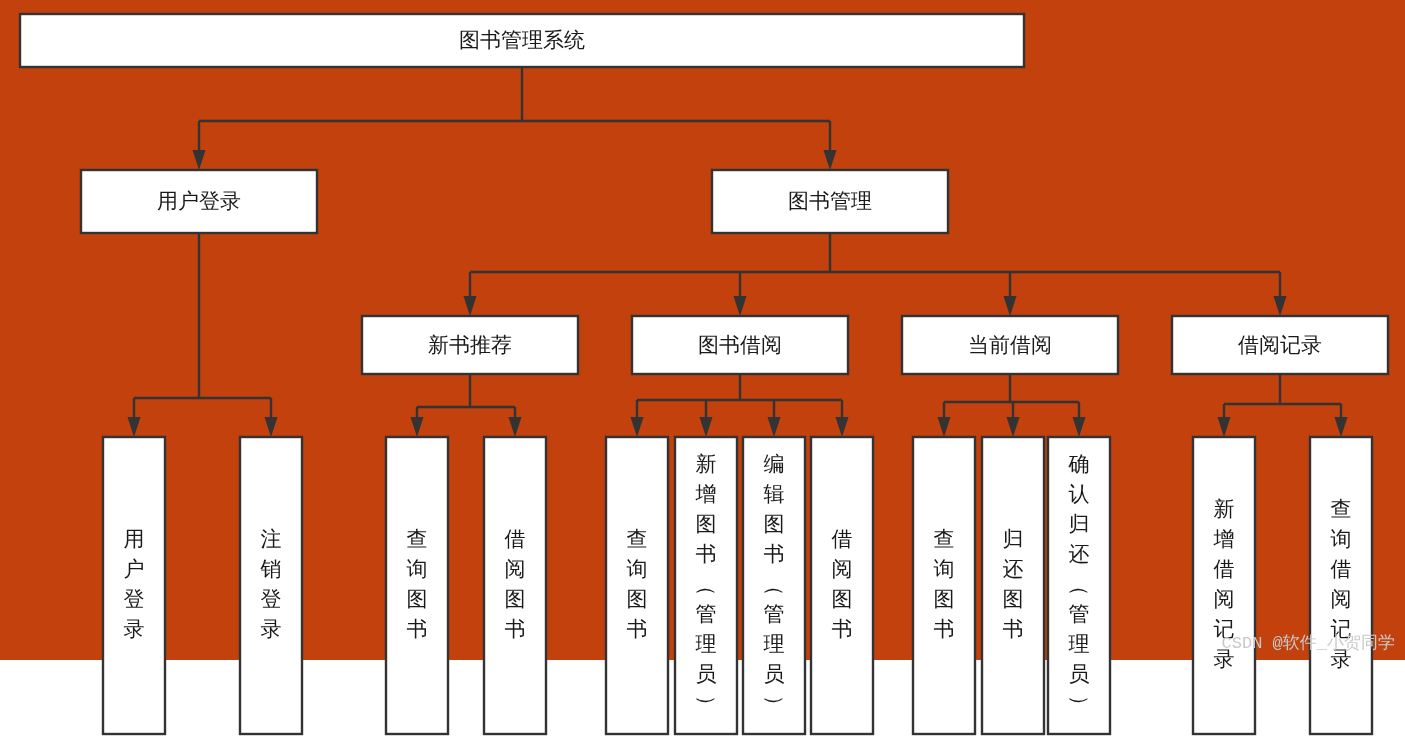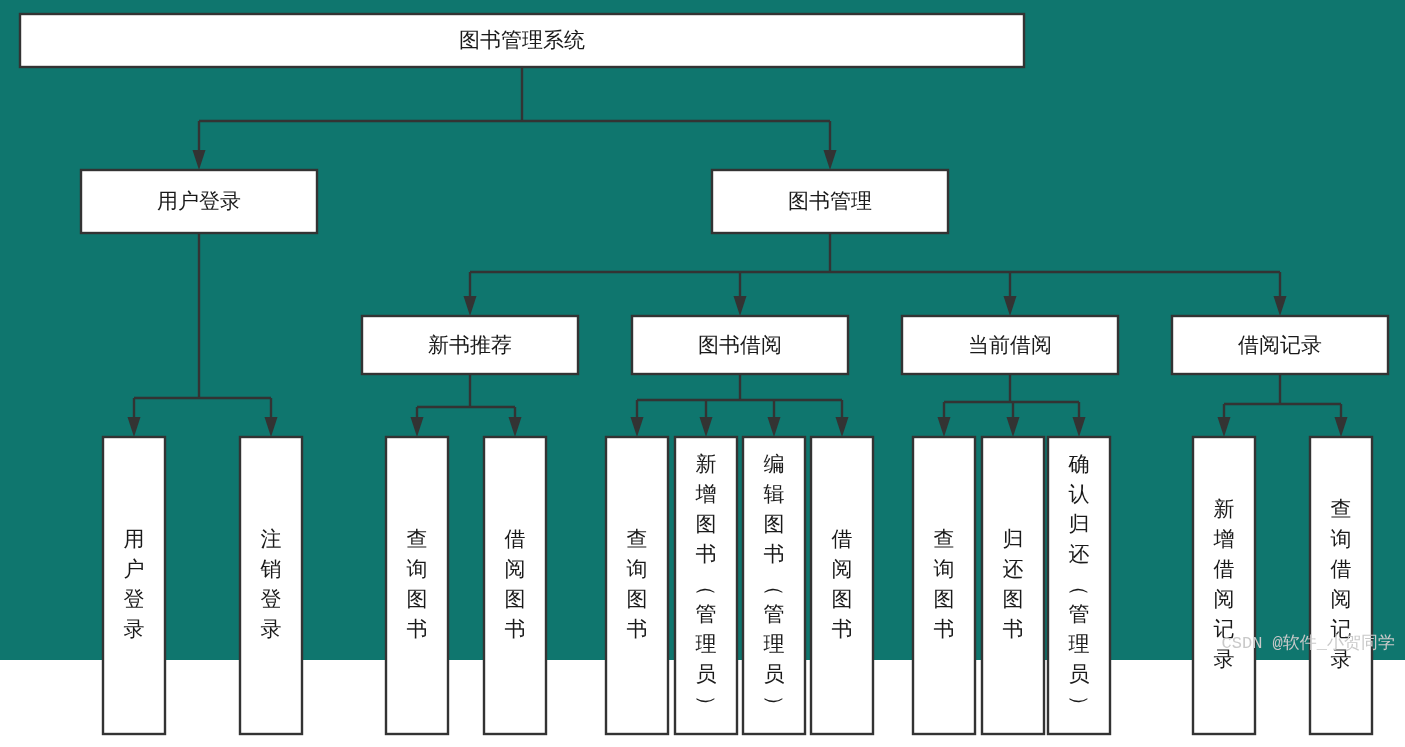--- a/index.html
+++ b/index.html
@@ -10,21 +10,21 @@
   body {
     width: 1405px;
     height: 747px;
     font-family: "Liberation Sans", sans-serif;
     overflow: hidden;
   }
   #diagram-root {
     position: relative;
     width: 1405px;
     height: 660px;
-    background: #0f766e;
+    background: #c2410c;
   }
   svg.flow {
     position: absolute;
     left: 0;
     top: 0;
     width: 1405px;
     height: 747px;
   }
   .node-rect {
     fill: #ffffff;

